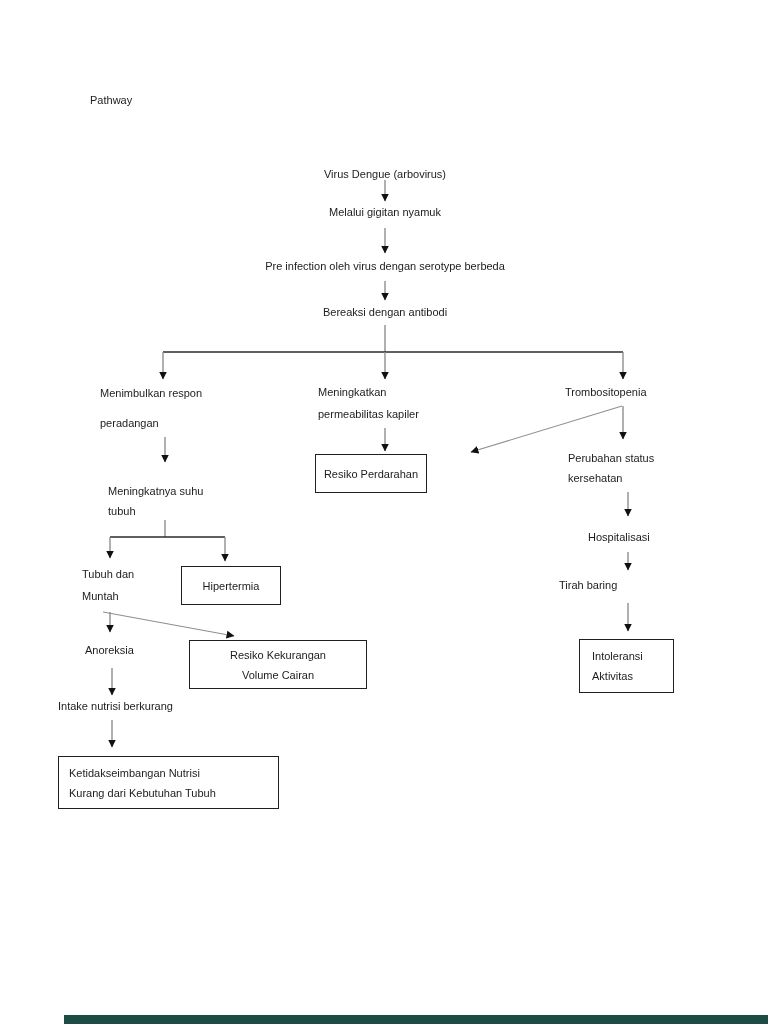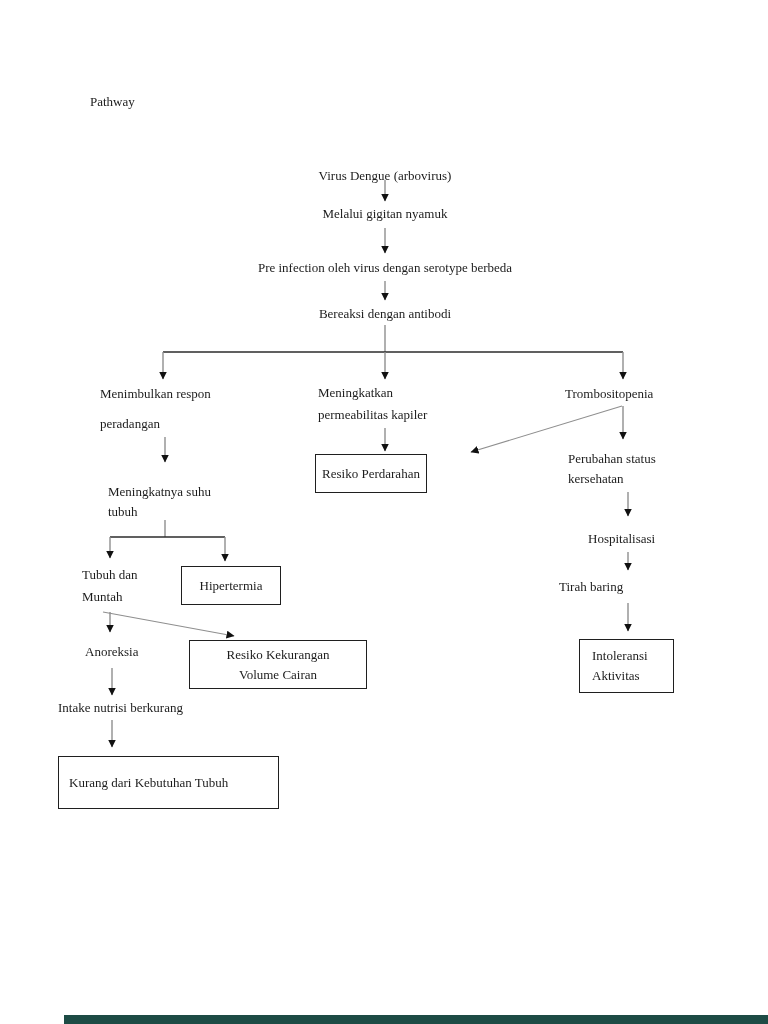--- a/index.html
+++ b/index.html
@@ -1,20 +1,20 @@
 <!DOCTYPE html>
 <html style="--bg: #ffffff; --text: #1c1c1c; --line: #8f8f8f; --branch: #2b2b2b; --headc: #111111; --border: #1f1f1f; --footer: #1d4b45;"><head>
 <meta charset="utf-8">
 <style>
   html,body { margin:0; padding:0; background:#ffffff; }
   #canvas {
     position:relative; width:768px; height:1024px; overflow:hidden;
     background:var(--bg,#ffffff);
-    font-family:Liberation Serif, serif;
-    font-size:13px; color:var(--text,#1c1c1c);
+    font-family:Liberation Sans, sans-serif;
+    font-size:11px; color:var(--text,#1c1c1c);
   }
   .node { position:absolute; white-space:nowrap; }
   .center { text-align:center; }
   .two span { display:block; }
   .box {
     position:absolute; box-sizing:border-box;
     border:1.5px solid var(--border,#1f1f1f);
     display:flex; flex-direction:column; justify-content:center;
   }
   .box.mid { align-items:center; text-align:center; }
@@ -107,20 +107,21 @@
   <div class="node" style="left:85px; top:644px;">Anoreksia</div>
 
   <div class="box mid" style="left:189px; top:640px; width:178px; height:49px;">
     <span>Resiko Kekurangan</span>
     <span>Volume Cairan</span>
   </div>
 
   <div class="node" style="left:58px; top:700px;">Intake nutrisi berkurang</div>
 
   <div class="box" style="left:58px; top:756px; width:221px; height:53px; padding-left:10px;">
+    <span>Ketidakseimbangan Nutrisi</span>
     <span>Kurang dari Kebutuhan Tubuh</span>
   </div>
 
   <div class="node two" style="left:318px; top:385px; line-height:15px;">
     <span>Meningkatkan</span>
     <span style="margin-top:7px;">permeabilitas kapiler</span>
   </div>
 
   <div class="box mid" style="left:315px; top:454px; width:112px; height:39px;">
     <span>Resiko Perdarahan</span>

